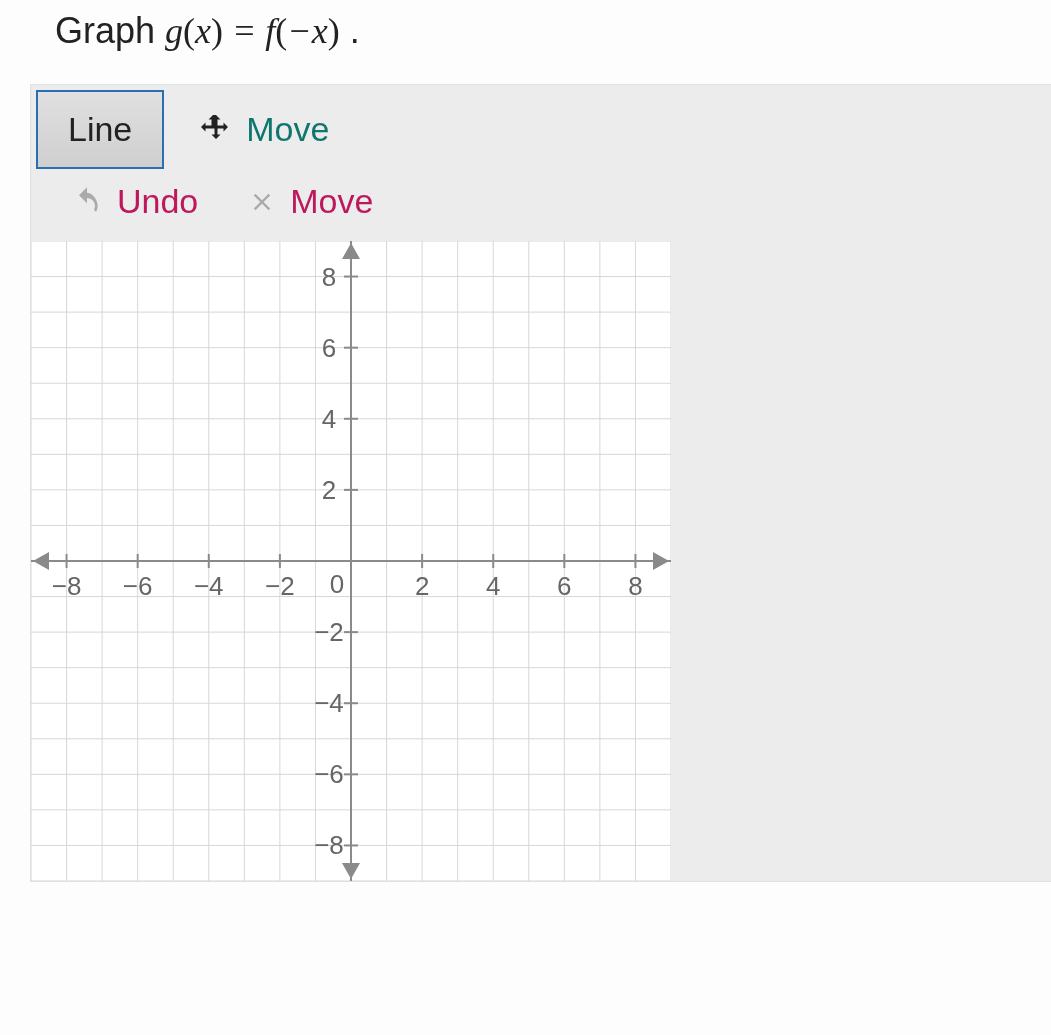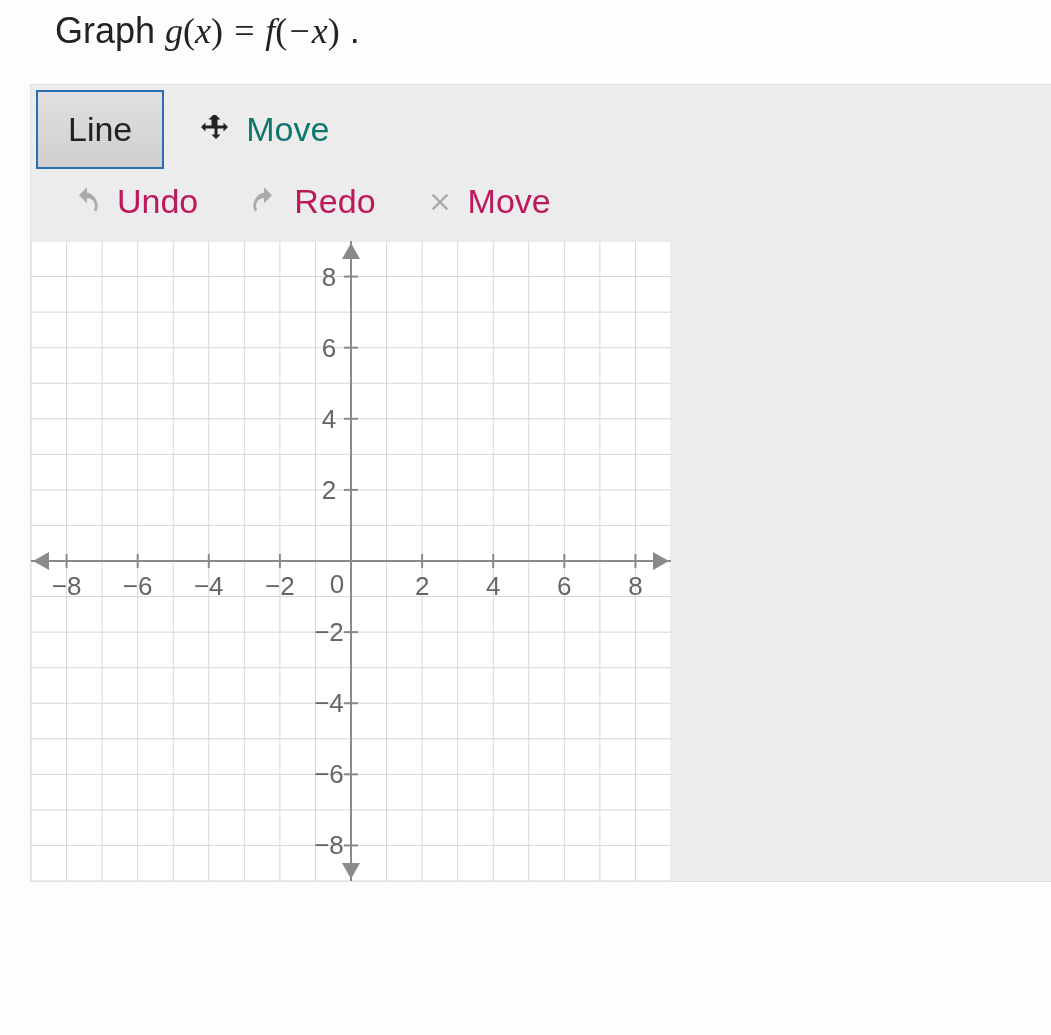--- a/index.html
+++ b/index.html
@@ -107,28 +107,20 @@
   </div>
 
   <div class="action-row">
     <div class="action-item">
       <span class="icon">
         <svg width="32" height="32" viewBox="0 0 24 24">
             <path fill="#aaa" d="M12 5V1L6 7l6 6V9c3.3 0 6 2.7 6 6 0 1-.3 2-.8 2.8l1.5 1.5C19.5 18 20 16.6 20 15c0-5.5-4.5-10-8-10z"></path>
           </svg>
       </span>
       <span>Undo</span>
-    </div>
-    <div class="action-item">
-      <span class="icon">
-        <svg width="32" height="32" viewBox="0 0 24 24">
-            <path fill="#aaa" d="M12 5V1l6 6-6 6V9c-3.3 0-6 2.7-6 6 0 1 .3 2 .8 2.8l-1.5 1.5C4.5 18 4 16.6 4 15c0-5.5 4.5-10 8-10z"></path>
-          </svg>
-      </span>
-      <span>Redo</span>
     </div>
     <div class="action-item">
       <span class="icon">
         <svg width="28" height="28" viewBox="0 0 24 24">
             <path fill="#aaa" d="M19 6.4L17.6 5 12 10.6 6.4 5 5 6.4 10.6 12 5 17.6 6.4 19 12 13.4 17.6 19 19 17.6 13.4 12z"></path>
           </svg>
       </span>
       <span>Move</span>
     </div>
   </div>

